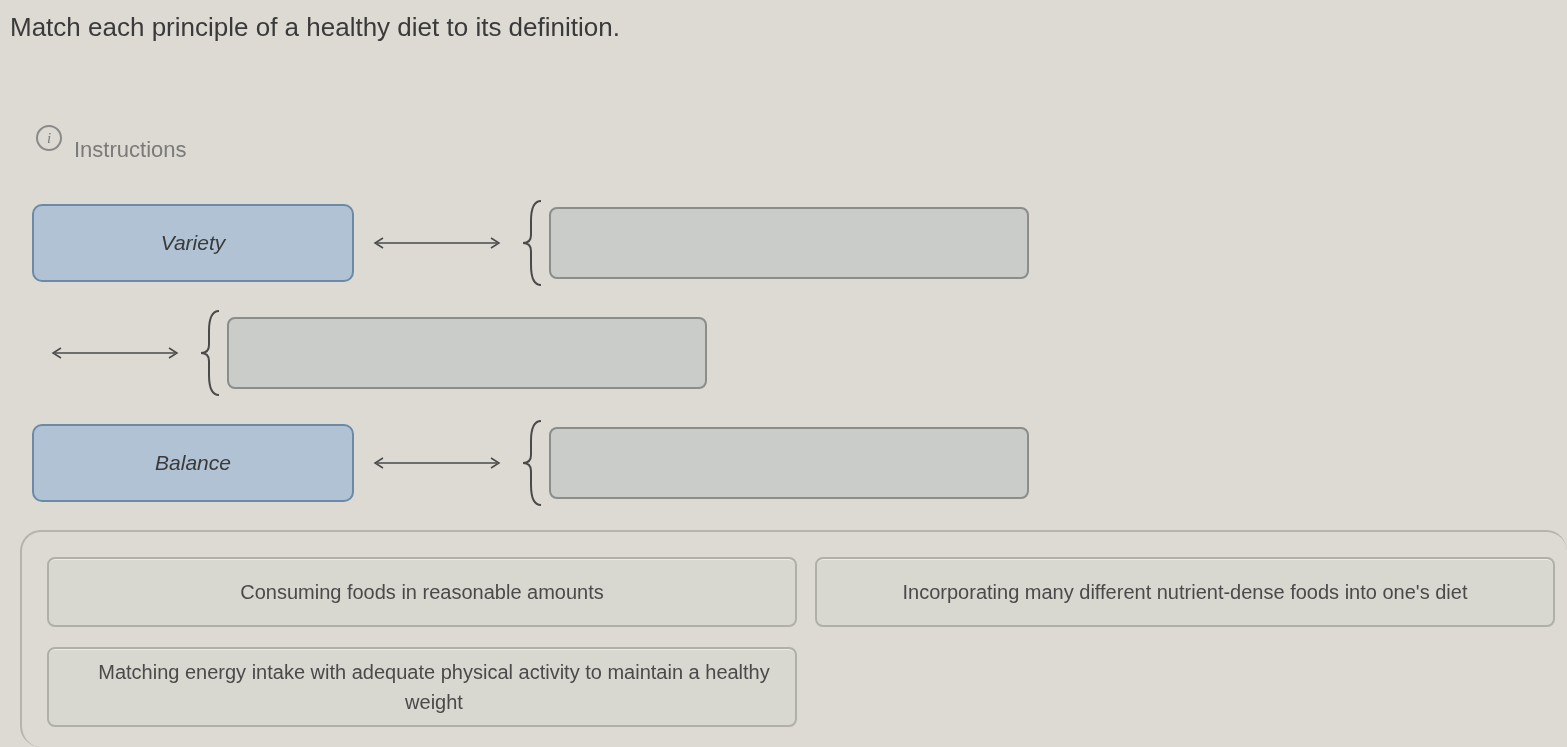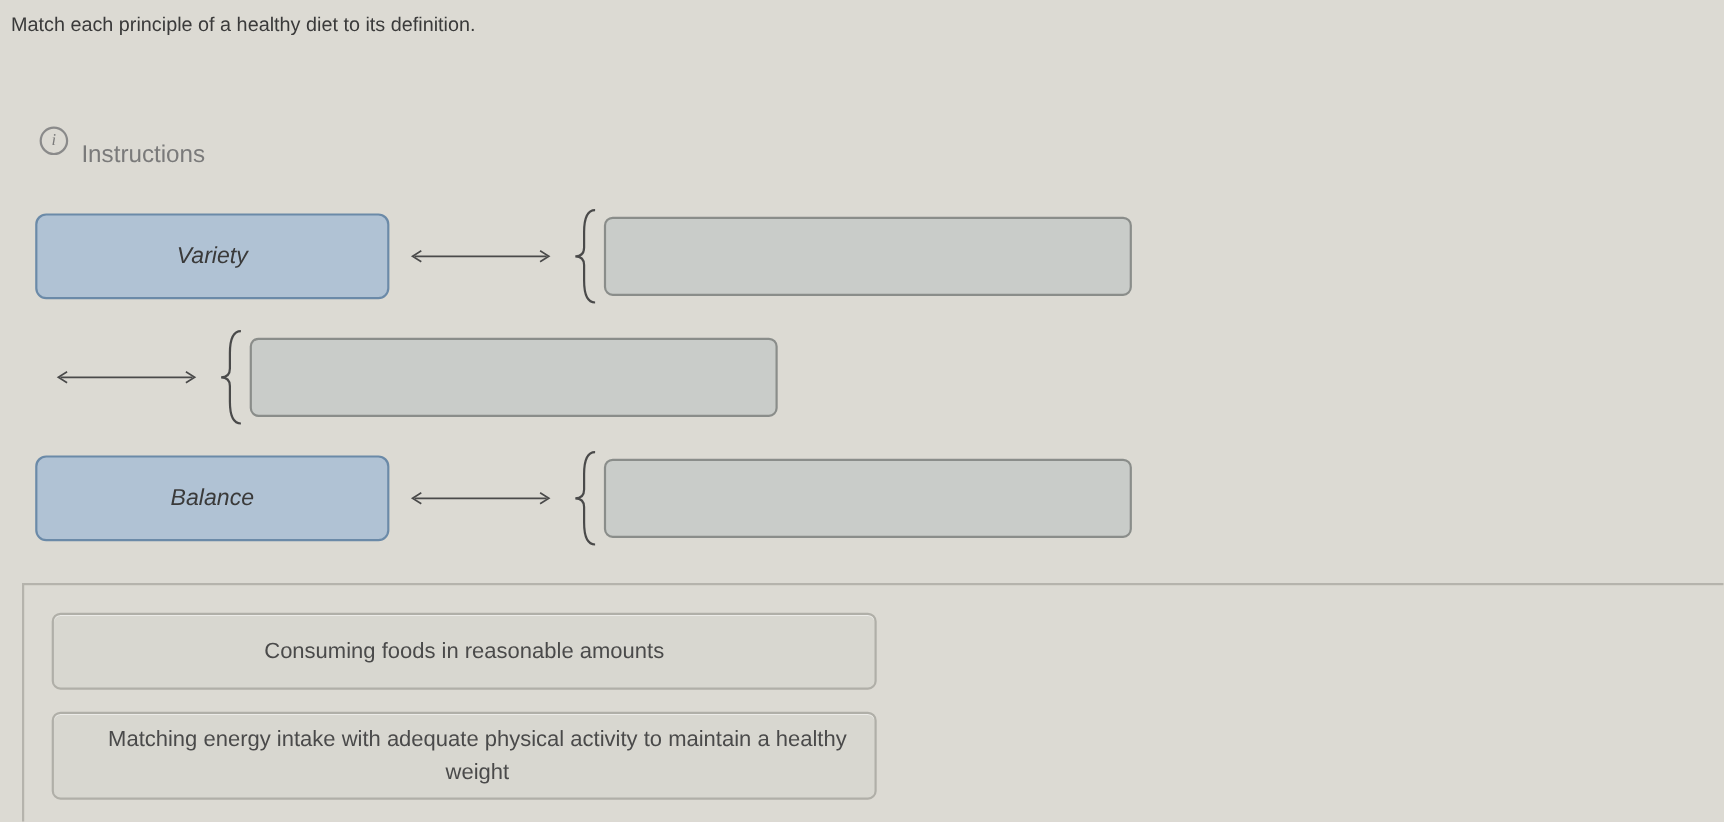--- a/index.html
+++ b/index.html
@@ -10,21 +10,21 @@
     body {
       background: #dcdad3;
       font-family: Arial, Helvetica, sans-serif;
       color: #4a4a4a;
       width: 1567px;
       height: 747px;
       overflow: hidden;
       position: relative;
     }
     .question-text {
-      font-size: 18px;
+      font-size: 26px;
       color: #3a3a3a;
       padding: 12px 28px 0 10px;
     }
     .instructions-row {
       display: flex;
       align-items: center;
       gap: 12px;
       margin: 70px 0 0 36px;
     }
     .info-icon {
@@ -99,20 +99,21 @@
     }
     .options-container {
       position: absolute;
       bottom: 0;
       left: 20px;
       right: 0;
       border-top: 2px solid #b5b3ac;
       border-left: 2px solid #b5b3ac;
       padding: 25px 0 0 25px;
       background: #dcdad3;
+      border-radius: 21px;
     }
     .options-row {
       display: flex;
       gap: 18px;
       margin-bottom: 20px;
     }
     .option-card {
       background: #d8d7d0;
       border: 2px solid #b0afa8;
       border-radius: 8px;
@@ -201,17 +202,18 @@
       </svg>
     </div>
     <div class="drop-box"></div>
   </div>
 
 </div>
 
 <div class="options-container">
   <div class="options-row">
     <div class="option-card option-1">Consuming foods in reasonable amounts</div>
+    <div class="option-card option-2">Incorporating many different nutrient-dense foods into one's diet</div>
   </div>
   <div class="options-row">
     <div class="option-card option-3">Matching energy intake with adequate physical activity to maintain a healthy weight</div>
   </div>
 </div>
 
 </body></html>

